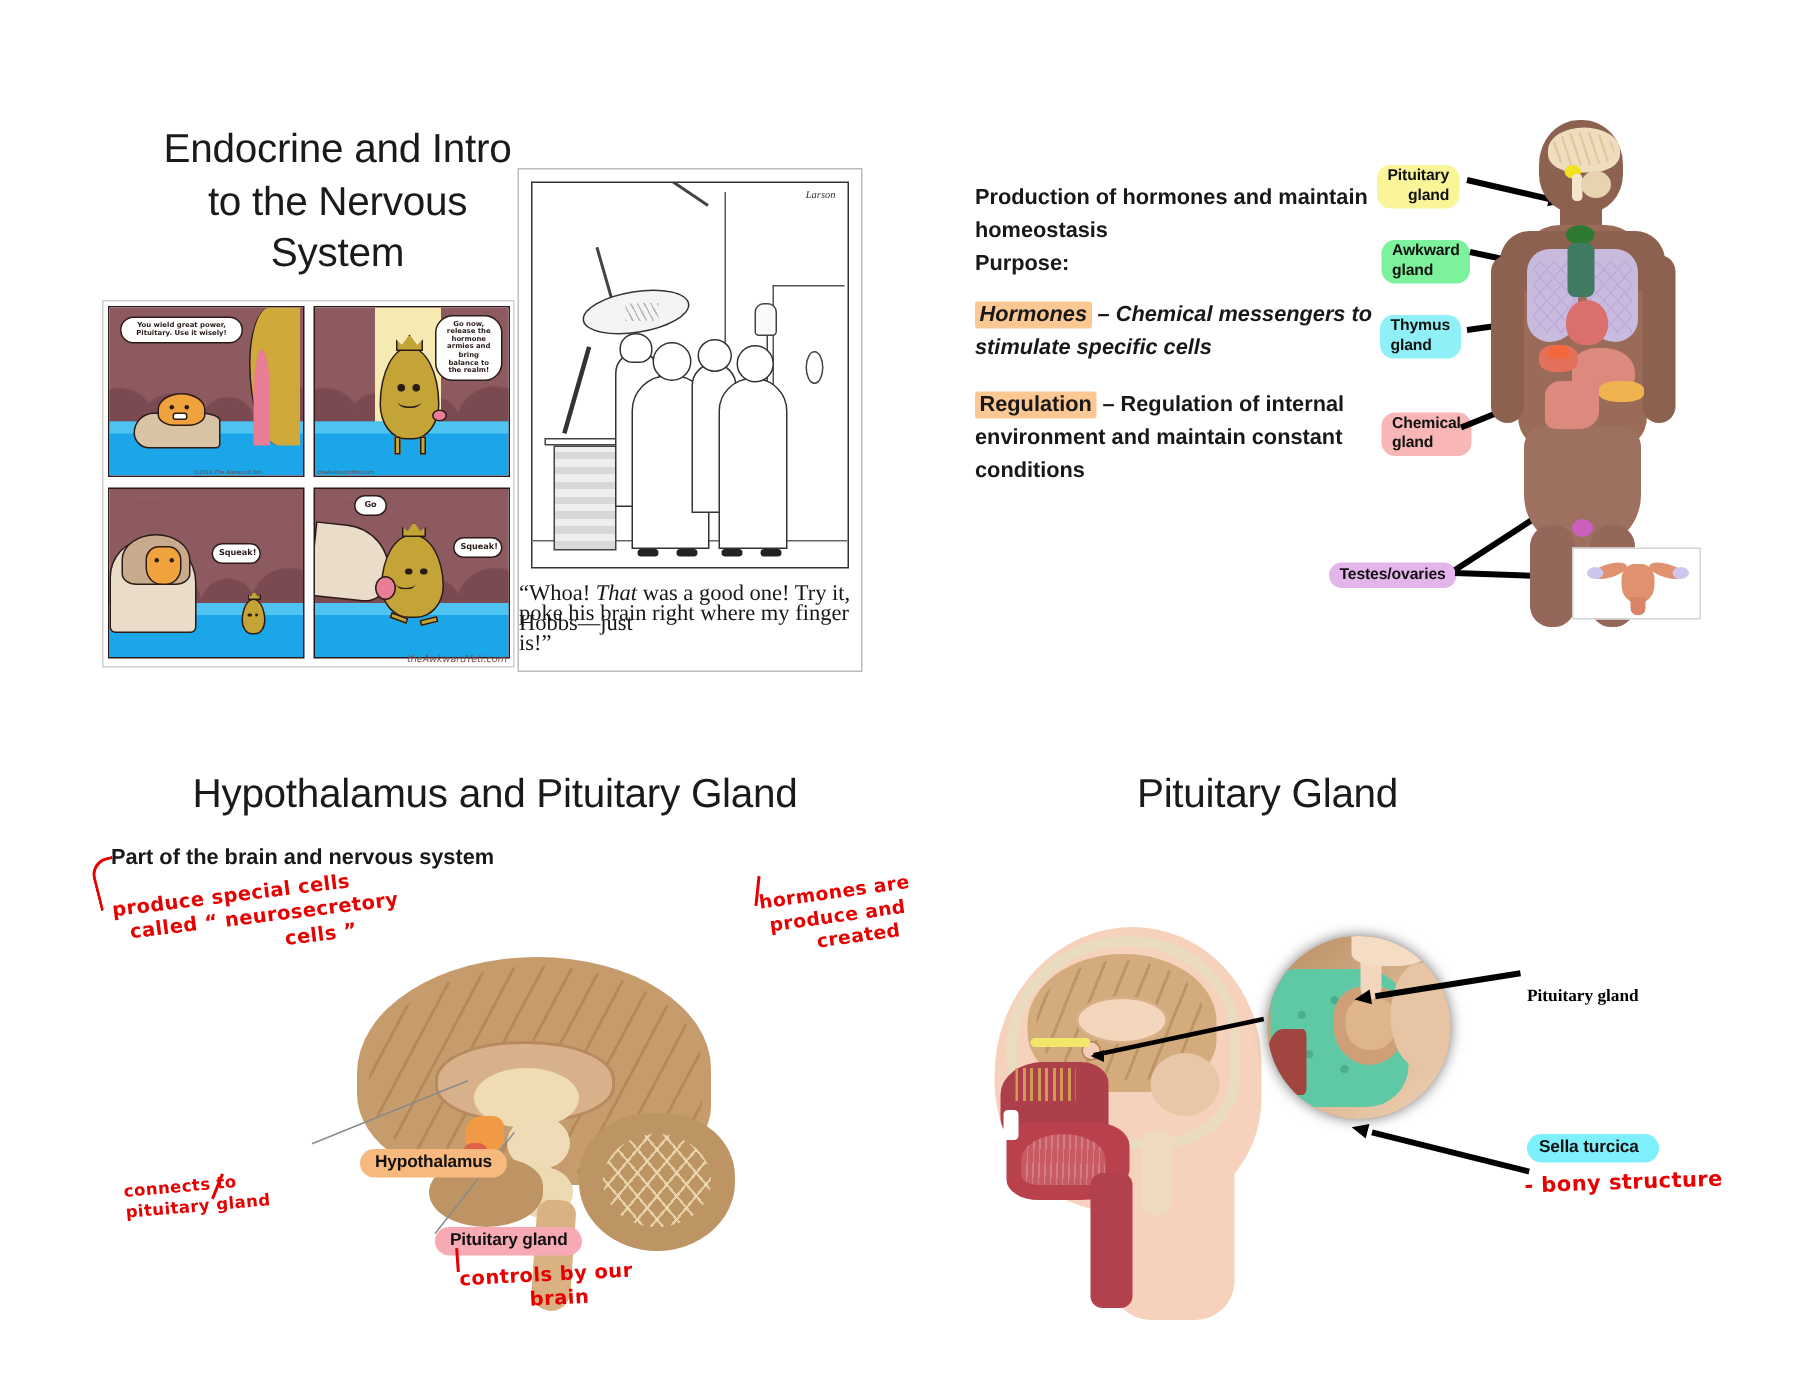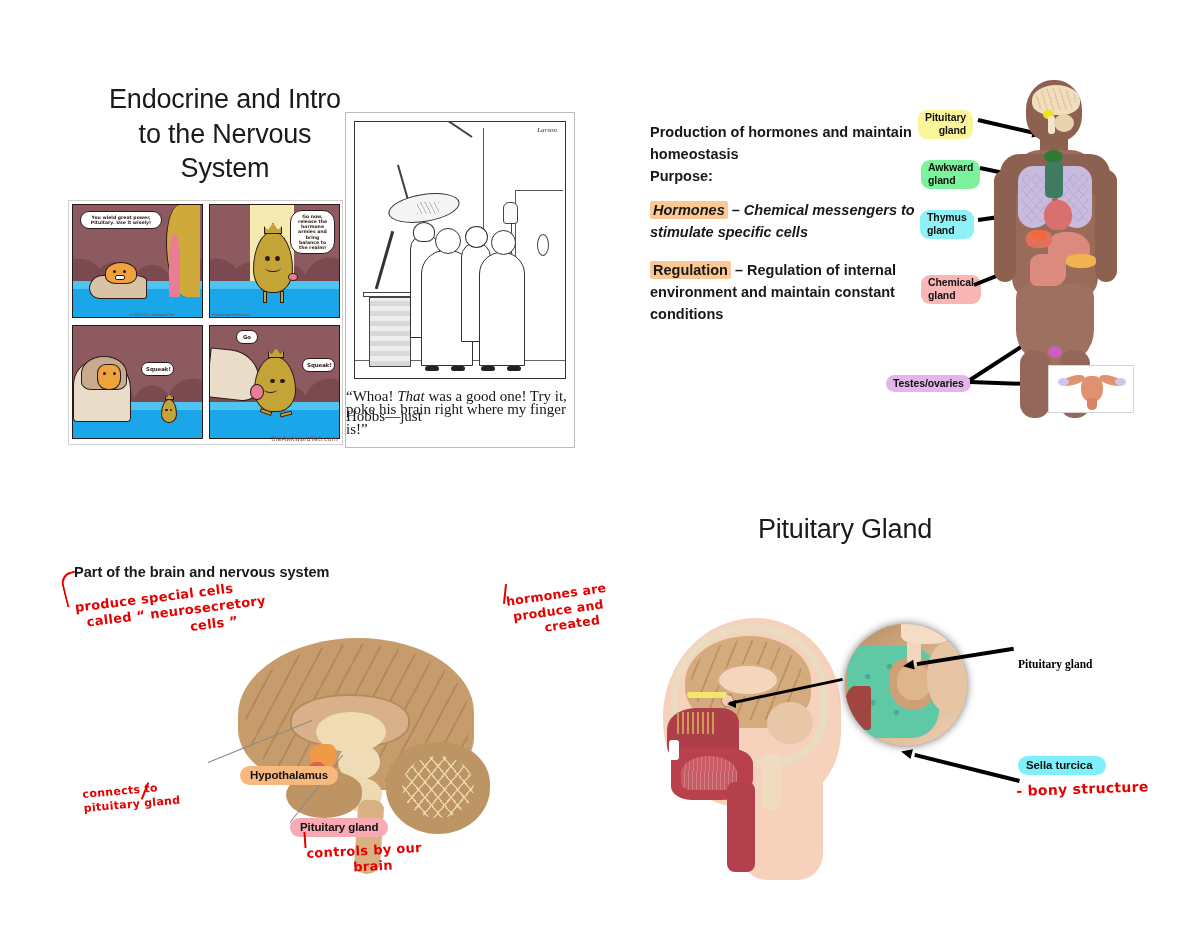--- a/index.html
+++ b/index.html
@@ -354,20 +354,21 @@
       <div style="position:absolute; left:12px; top:10px; width:24px; height:9px; background:#e09170; border-radius:50%; transform:rotate(-16deg);"></div>
       <div style="position:absolute; left:50px; top:10px; width:24px; height:9px; background:#e09170; border-radius:50%; transform:rotate(16deg);"></div>
       <div style="position:absolute; left:9px; top:12px; width:11px; height:8px; background:#cfc6ef; border-radius:50%;"></div>
       <div style="position:absolute; left:66px; top:12px; width:11px; height:8px; background:#cfc6ef; border-radius:50%;"></div>
       <div style="position:absolute; left:38px; top:32px; width:10px; height:12px; background:#d98466; border-radius:0 0 40% 40%;"></div>
     </div>
   </div>
 
   <div class="slide" style="left:60px; top:500px; width:560px; height:410px;">
 
+    <div class="slide-title" style="position:absolute; left:0; top:12px; width:540px;">Hypothalamus and Pituitary Gland</div>
 
     <div class="body-text" style="position:absolute; left:14px; top:62px; width:520px;">
       <div>Part of the brain and nervous system</div>
     </div>
 
     <div class="ink" style="left:14px; top:100px; transform:rotate(-7deg); font-size:13px;">
       <div>produce  special  cells</div>
       <div style="margin-left:10px;">called “ neurosecretory</div>
       <div style="margin-left:112px;">cells ”</div>
     </div>

